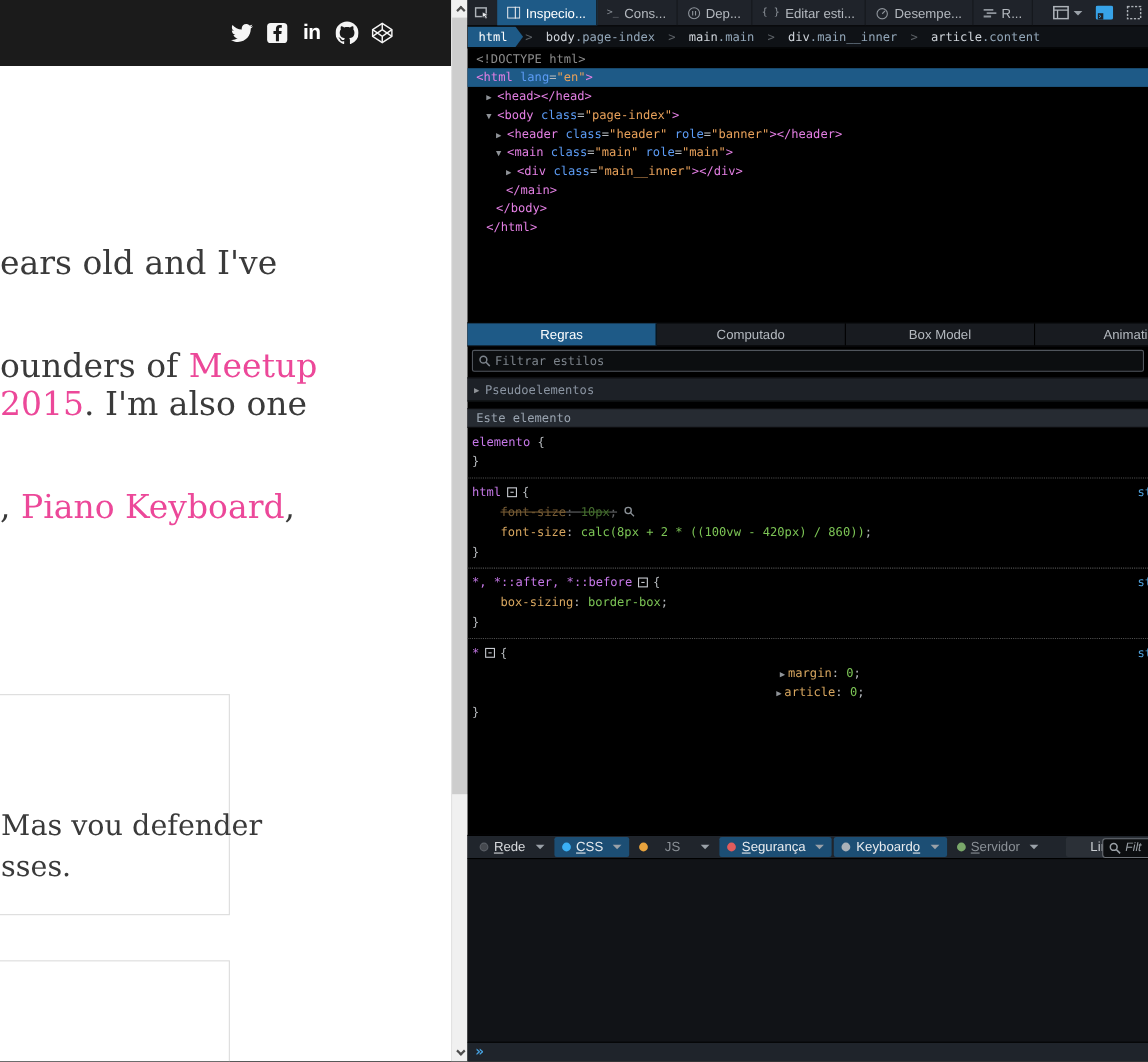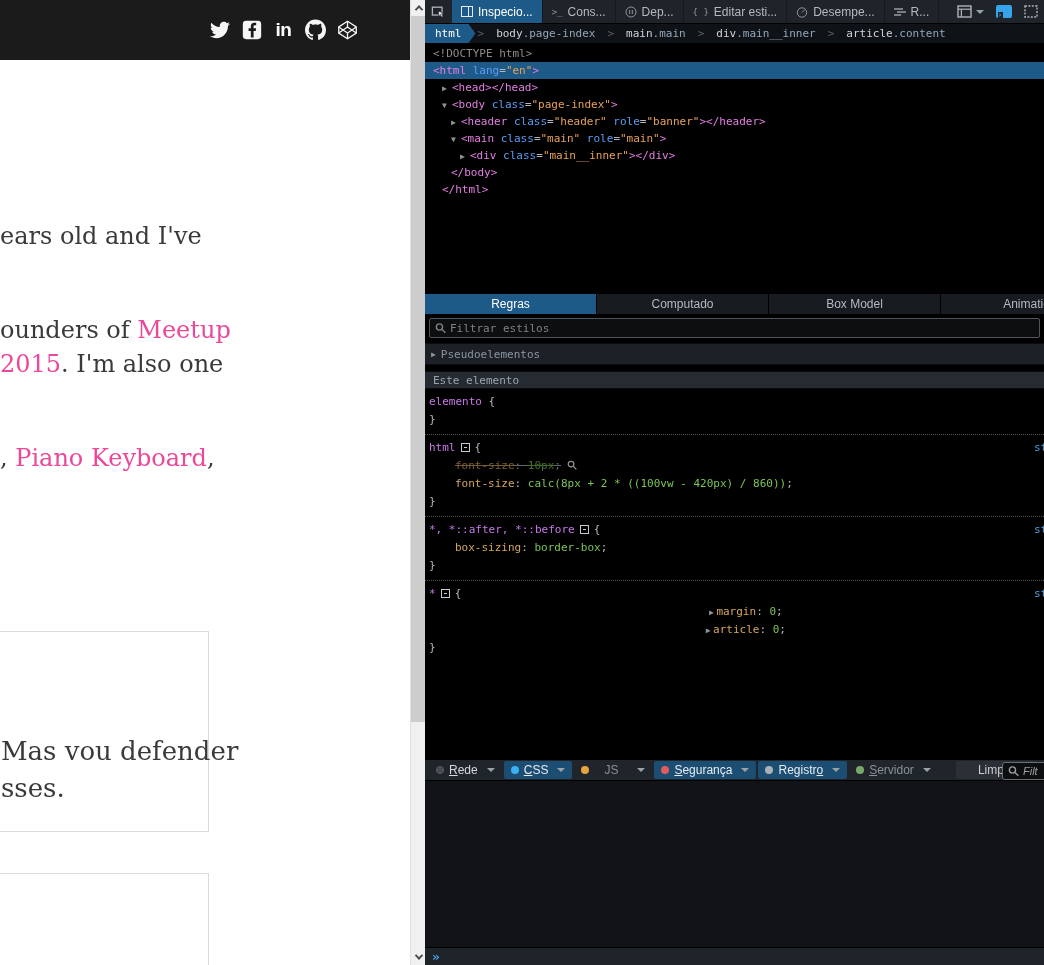--- a/index.html
+++ b/index.html
@@ -7,21 +7,21 @@
   #app { position:relative; width:1044px; height:965px; overflow:hidden; background:#fff; }
 
   
   #page { position:absolute; left:0; top:0; width:410px; height:965px; background:#fff; overflow:hidden; }
   .site-header { position:absolute; left:0; top:0; width:100%; height:60px; background:#1b1b1b;
                  display:flex; align-items:center; justify-content:flex-end; padding-right:52px; gap:11px; }
   .soc { width:21px; height:21px; display:flex; align-items:center; justify-content:center; }
   .soc svg { display:block; }
   .in-txt { color:#fff; font-weight:700; font-size:19px; letter-spacing:-.5px; }
   .pline { position:absolute; left:0; white-space:nowrap; font-family:"DejaVu Serif", serif;
-           font-size:24px; color:#3a3a3a; }
+           font-size:30px; color:#3a3a3a; }
   .pline .lnk { color:#ec4899; }
   .pcard { position:absolute; left:-14px; width:223px; background:#fff; border:1px solid #dcdcdc; }
   .pcard .pline { font-size:26px; }
 
   
   #pagescroll { position:absolute; left:410px; top:0; width:15px; height:965px; background:#f0f0f0; border-left:1px solid #e2e2e2; }
   .sb-btn { position:absolute; left:0; width:15px; height:16px; background:#f0f0f0; display:flex; align-items:center; justify-content:center; }
   .sb-chev { width:6px; height:6px; border-left:2px solid #4d4d4d; border-top:2px solid #4d4d4d; }
   .sb-up { top:0; } .sb-up .sb-chev { transform:rotate(45deg) translate(1px,1px); }
   .sb-dn { bottom:0; } .sb-dn .sb-chev { transform:rotate(225deg) translate(1px,1px); }
@@ -284,20 +284,21 @@
     </div>
 
     <div class="dt-markup">
         <div class="cl " style="padding-left: 8px;"><span class="doctype">&lt;!DOCTYPE html&gt;</span></div>
         <div class="cl sel-row" style="padding-left: 8px;"><span class="tag">&lt;html</span><span class="attr"> lang</span><span class="punct">=</span><span class="val">"en"</span><span class="tag">&gt;</span></div>
         <div class="cl " style="padding-left: 17px;"><span class="ic-tw-closed">▶</span><span class="tag">&lt;head&gt;&lt;/head&gt;</span></div>
         <div class="cl " style="padding-left: 17px;"><span class="ic-tw-open">▼</span><span class="tag">&lt;body</span><span class="attr"> class</span><span class="punct">=</span><span class="val">"page-index"</span><span class="tag">&gt;</span></div>
         <div class="cl " style="padding-left: 26px;"><span class="ic-tw-closed">▶</span><span class="tag">&lt;header</span><span class="attr"> class</span><span class="punct">=</span><span class="val">"header"</span><span class="attr"> role</span><span class="punct">=</span><span class="val">"banner"</span><span class="tag">&gt;&lt;/header&gt;</span></div>
         <div class="cl " style="padding-left: 26px;"><span class="ic-tw-open">▼</span><span class="tag">&lt;main</span><span class="attr"> class</span><span class="punct">=</span><span class="val">"main"</span><span class="attr"> role</span><span class="punct">=</span><span class="val">"main"</span><span class="tag">&gt;</span></div>
         <div class="cl " style="padding-left: 35px;"><span class="ic-tw-closed">▶</span><span class="tag">&lt;div</span><span class="attr"> class</span><span class="punct">=</span><span class="val">"main__inner"</span><span class="tag">&gt;&lt;/div&gt;</span></div>
+        <div class="cl " style="padding-left: 35px;"><span class="tag">&lt;/main&gt;</span></div>
         <div class="cl " style="padding-left: 26px;"><span class="tag">&lt;/body&gt;</span></div>
         <div class="cl " style="padding-left: 17px;"><span class="tag">&lt;/html&gt;</span></div>
       </div>
 
     <div class="dt-sidetabs">
       <div class="side-tab active">Regras</div>
       <div class="side-tab">Computado</div>
       <div class="side-tab">Box Model</div>
       <div class="side-tab">Animatio</div>
     </div>
@@ -362,21 +363,21 @@
         <span style="padding:0 10px">JS</span>
         <span class="caret"></span>
       </div>
       <div class="cf-btn on">
         <span class="dot" style="background:#e05c5c"></span>
         <span><span class="ak">S</span><span>egurança</span></span>
         <span class="caret"></span>
       </div>
       <div class="cf-btn on">
         <span class="dot" style="background:#aab1b8"></span>
-        <span><span>Registr</span><span class="ak">o</span></span>
+        <span><span>Keyboard</span><span class="ak">o</span></span>
         <span class="caret"></span>
       </div>
       <div class="cf-btn dim">
         <span class="dot" style="background:#7aa86a"></span>
         <span><span class="ak">S</span><span>ervidor</span></span>
         <span class="caret"></span>
       </div>
       <div class="clear-btn">
         <span><span>Limpa</span><span class="ak">r</span></span>
       </div>

